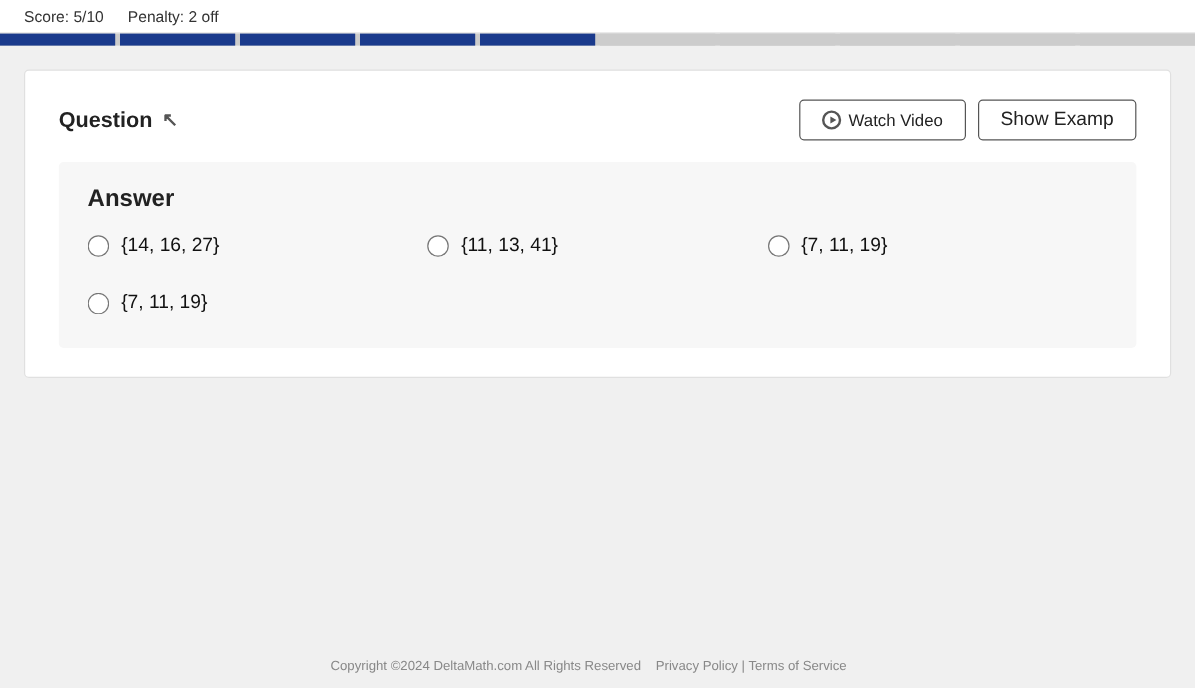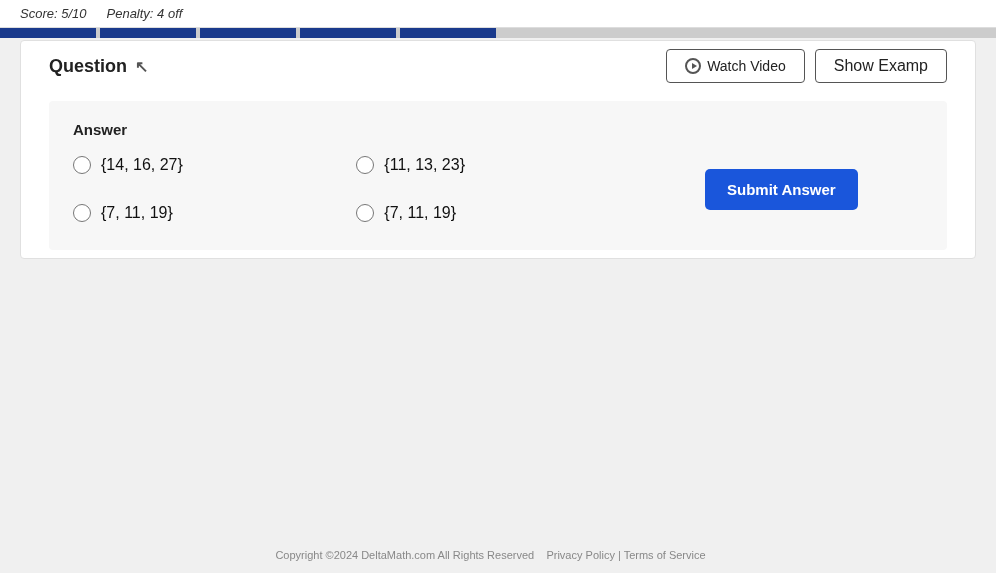--- a/index.html
+++ b/index.html
@@ -16,21 +16,20 @@
       padding: 6px 20px;
       display: flex;
       align-items: center;
       gap: 20px;
       border-bottom: 1px solid #ddd;
     }
 
     .score-text {
       font-size: 13px;
       color: #333;
-      font-style: italic;
     }
 
     .progress-bar-container {
       width: 100%;
       height: 10px;
       background: #ccc;
       display: flex;
       gap: 4px;
       padding: 0;
     }
@@ -42,23 +41,23 @@
     .progress-filled {
       background: #1a3a8c;
     }
 
     .progress-empty {
       background: #ccc;
     }
 
     .main-content {
       background: #fff;
-      margin: 2px 20px;
-      border-radius: 4px;
-      padding: 8px 28px;
+      margin: 20px 20px;
+      border-radius: 4px;
+      padding: 24px 28px;
       border: 1px solid #e0e0e0;
     }
 
     .question-header {
       display: flex;
       align-items: center;
       justify-content: space-between;
       margin-bottom: 18px;
     }
 
@@ -129,21 +128,21 @@
       line-height: 1.5;
     }
 
     .answer-section {
       background: #f7f7f7;
       border-radius: 4px;
       padding: 20px 24px 28px 24px;
     }
 
     .answer-label {
-      font-size: 15px;
+      font-size: 20px;
       font-weight: bold;
       color: #222;
       margin-bottom: 18px;
     }
 
     .answers-grid {
       display: grid;
       grid-template-columns: 1fr 1fr 1fr;
       gap: 30px 0;
       align-items: center;
@@ -197,21 +196,21 @@
     .footer a {
       color: #888;
       text-decoration: none;
     }
   </style>
 </head>
 <body>
 
 <div class="top-bar">
   <span class="score-text">Score: 5/10</span>
-  <span class="score-text">Penalty: 4 off</span>
+  <span class="score-text">Penalty: 2 off</span>
 </div>
 
 <div class="progress-bar-container">
   <div class="progress-segment progress-filled" style="width:10%"></div>
   <div class="progress-segment progress-filled" style="width:10%"></div>
   <div class="progress-segment progress-filled" style="width:10%"></div>
   <div class="progress-segment progress-filled" style="width:10%"></div>
   <div class="progress-segment progress-filled" style="width:10%"></div>
   <div class="progress-segment progress-empty" style="width:10%"></div>
   <div class="progress-segment progress-empty" style="width:10%"></div>
@@ -244,26 +243,23 @@
 
     <div class="answers-grid">
 
       <div class="answer-option">
         <input type="radio" name="triangle" id="opt1" style="">
         <label for="opt1">{14, 16, 27}</label>
       </div>
 
       <div class="answer-option">
         <input type="radio" name="triangle" id="opt3" style="">
-        <label for="opt3">{11, 13, 23}</label>
-      </div>
-
-      <div class="submit-col">
-        <button class="submit-btn">Submit Answer</button>
-      </div>
+        <label for="opt3">{11, 13, 41}</label>
+      </div>
+
 
       <div class="answer-option">
         <input type="radio" name="triangle" id="opt2" style="">
         <label for="opt2">{7, 11, 19}</label>
       </div>
 
       <div class="answer-option">
         <input type="radio" name="triangle" id="opt4" style="">
         <label for="opt4">{7, 11, 19}</label>
       </div>

